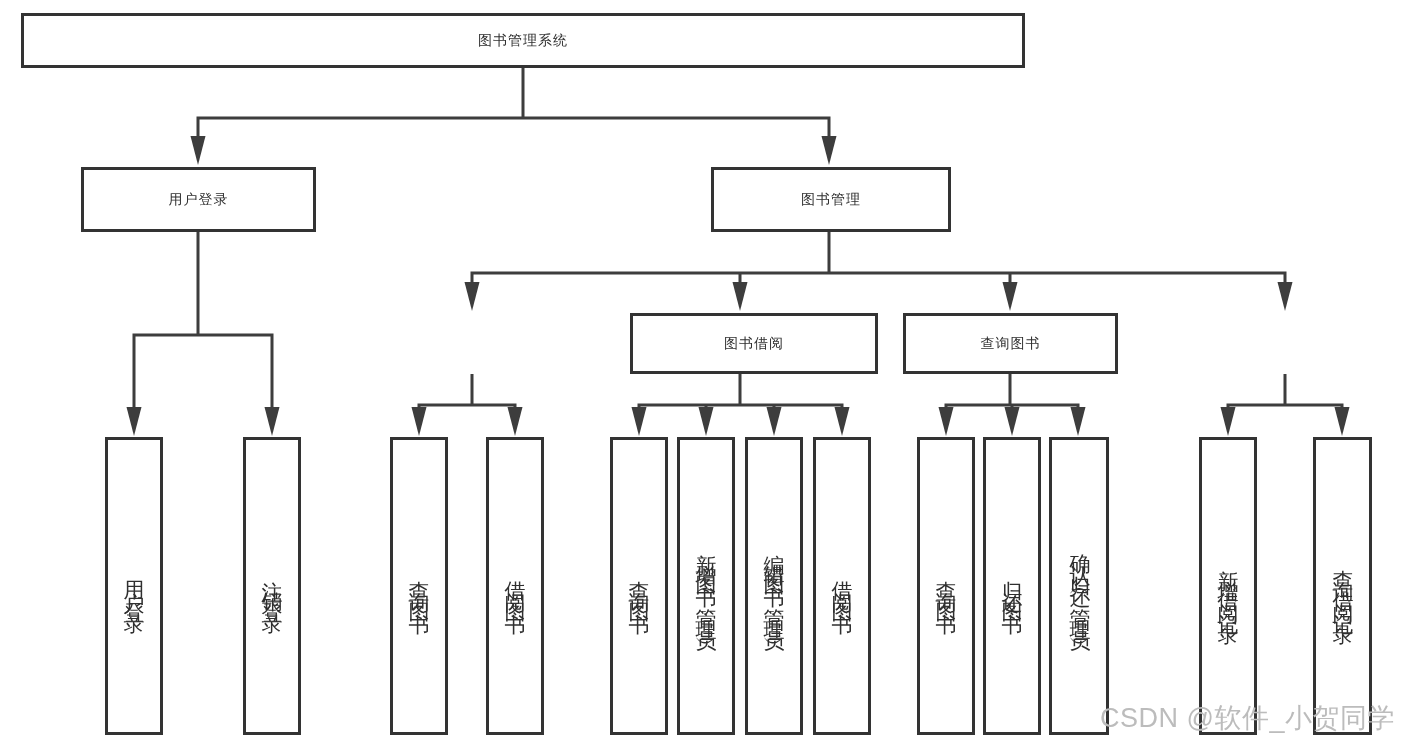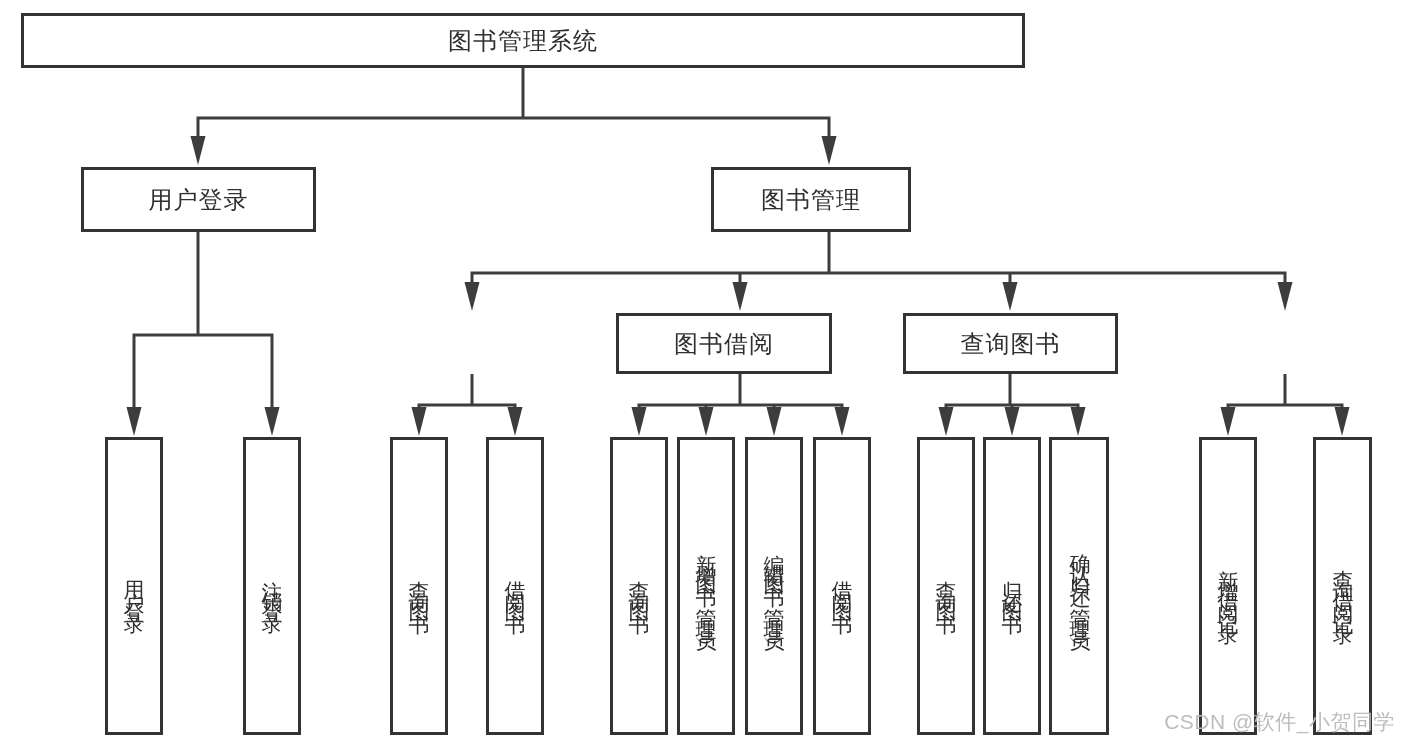--- a/index.html
+++ b/index.html
@@ -18,39 +18,39 @@
     background:var(--background);
     overflow:hidden;
   }
   .connectors{position:absolute;left:0;top:0;z-index:1;}
   .box{
     position:absolute;
     z-index:2;
     border:3px solid var(--border);
     background:var(--background);
     display:flex;align-items:center;justify-content:center;
-    font-size:24px;
+    font-size:14px;
     letter-spacing:1px;
     color:var(--text);
     white-space:nowrap;
   }
   .leaf{
     display:block;
     writing-mode:vertical-rl;
     text-align:center;
     line-height:52px;
     letter-spacing:11px;
     font-size:21px;
     white-space:nowrap;
   }
   .watermark{
     position:absolute;
     z-index:3;
     right:10px;bottom:11px;
-    font-size:21px;
+    font-size:27px;
     letter-spacing:0.5px;
     color:var(--watermark);
   }
 </style>
 </head>
 <body>
 
 <div class="canvas">
 
   <svg class="connectors" width="1405" height="747" viewBox="0 0 1405 747">
@@ -89,23 +89,23 @@
       <polygon points="1004.5,407 1019.5,407 1012,436"></polygon>
       <polygon points="1070.5,407 1085.5,407 1078,436"></polygon>
       <polygon points="1220.5,407 1235.5,407 1228,436"></polygon>
       <polygon points="1334.5,407 1349.5,407 1342,436"></polygon>
     </g>
   </svg>
 
   <div class="box" style="left:21px;top:13px;width:1004px;height:55px">图书管理系统</div>
 
   <div class="box" style="left:81px;top:167px;width:235px;height:65px">用户登录</div>
-  <div class="box" style="left:711px;top:167px;width:200px;height:65px">图书管理</div>
+  <div class="box" style="left:711px;top:167px;width:240px;height:65px">图书管理</div>
 
-  <div class="box" style="left:616px;top:313px;width:216px;height:61px">图书借阅</div>
+  <div class="box" style="left:630px;top:313px;width:248px;height:61px">图书借阅</div>
   <div class="box" style="left:903px;top:313px;width:215px;height:61px">查询图书</div>
 
   <div class="box leaf" style="left:105px;top:437px;width:58px;height:298px">用户登录</div>
   <div class="box leaf" style="left:243px;top:437px;width:58px;height:298px">注销登录</div>
 
   <div class="box leaf" style="left:390px;top:437px;width:58px;height:298px">查询图书</div>
   <div class="box leaf" style="left:486px;top:437px;width:58px;height:298px">借阅图书</div>
 
   <div class="box leaf" style="left:610px;top:437px;width:58px;height:298px">查询图书</div>
   <div class="box leaf" style="left:677px;top:437px;width:58px;height:298px">新增图书（管理员）</div>

